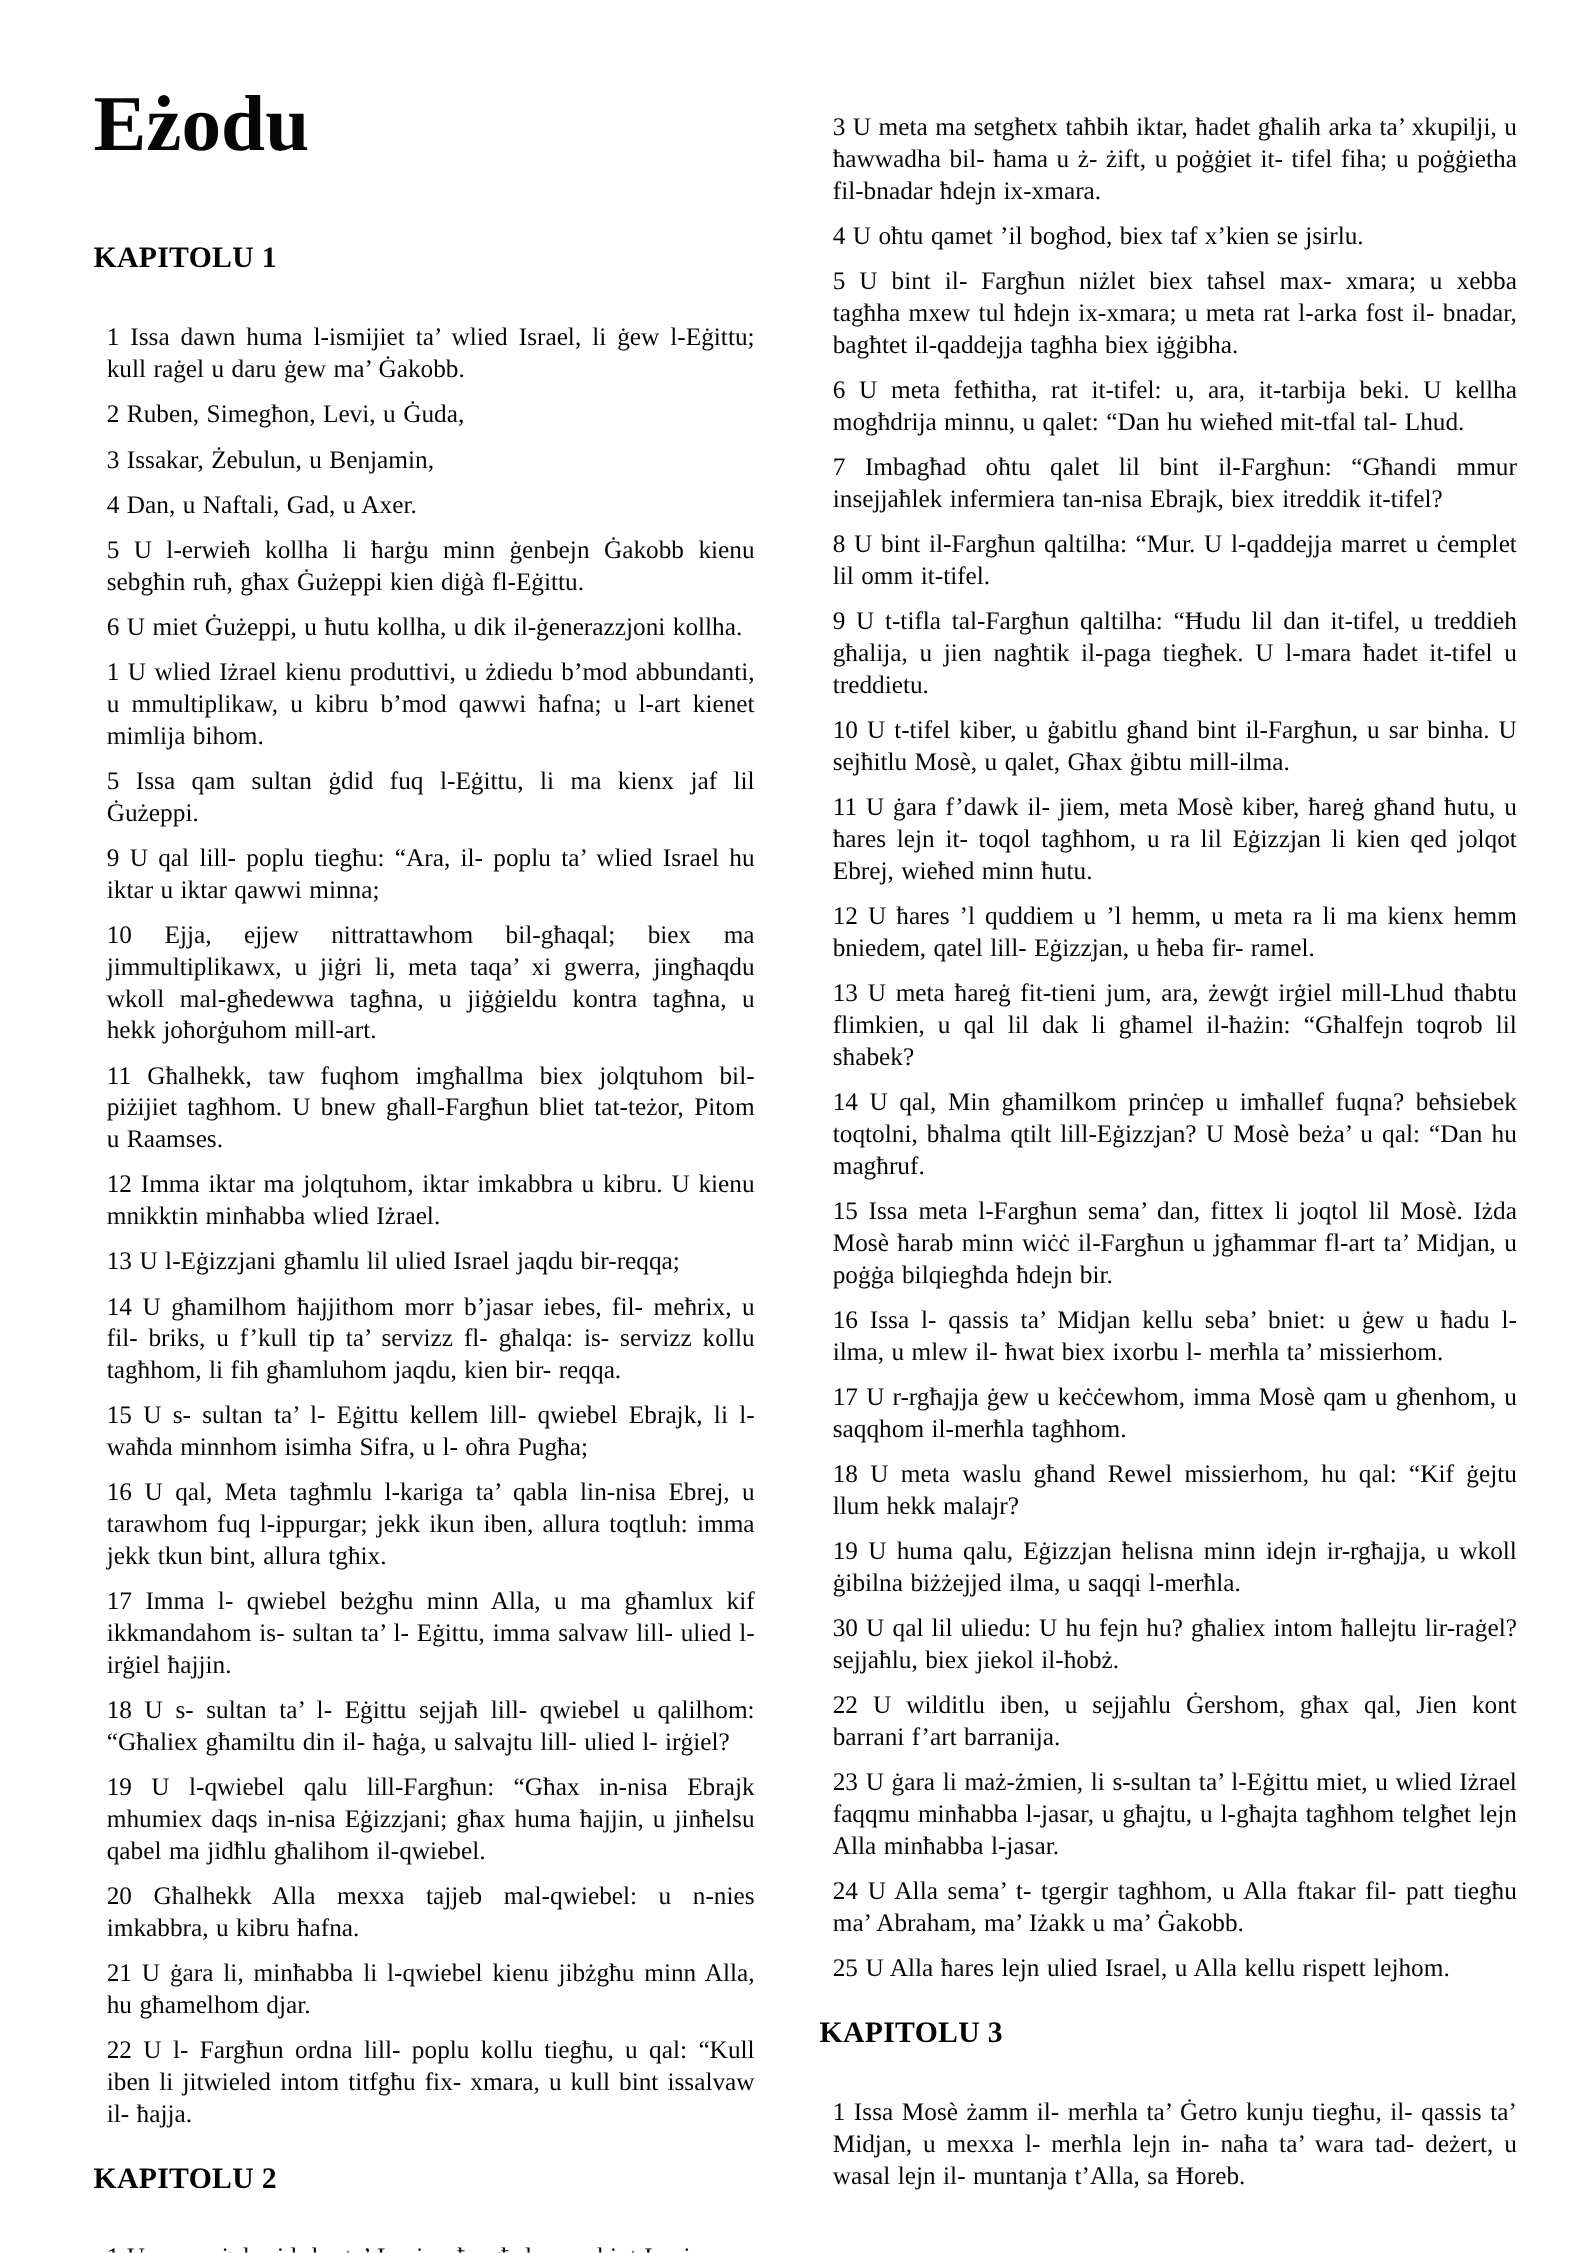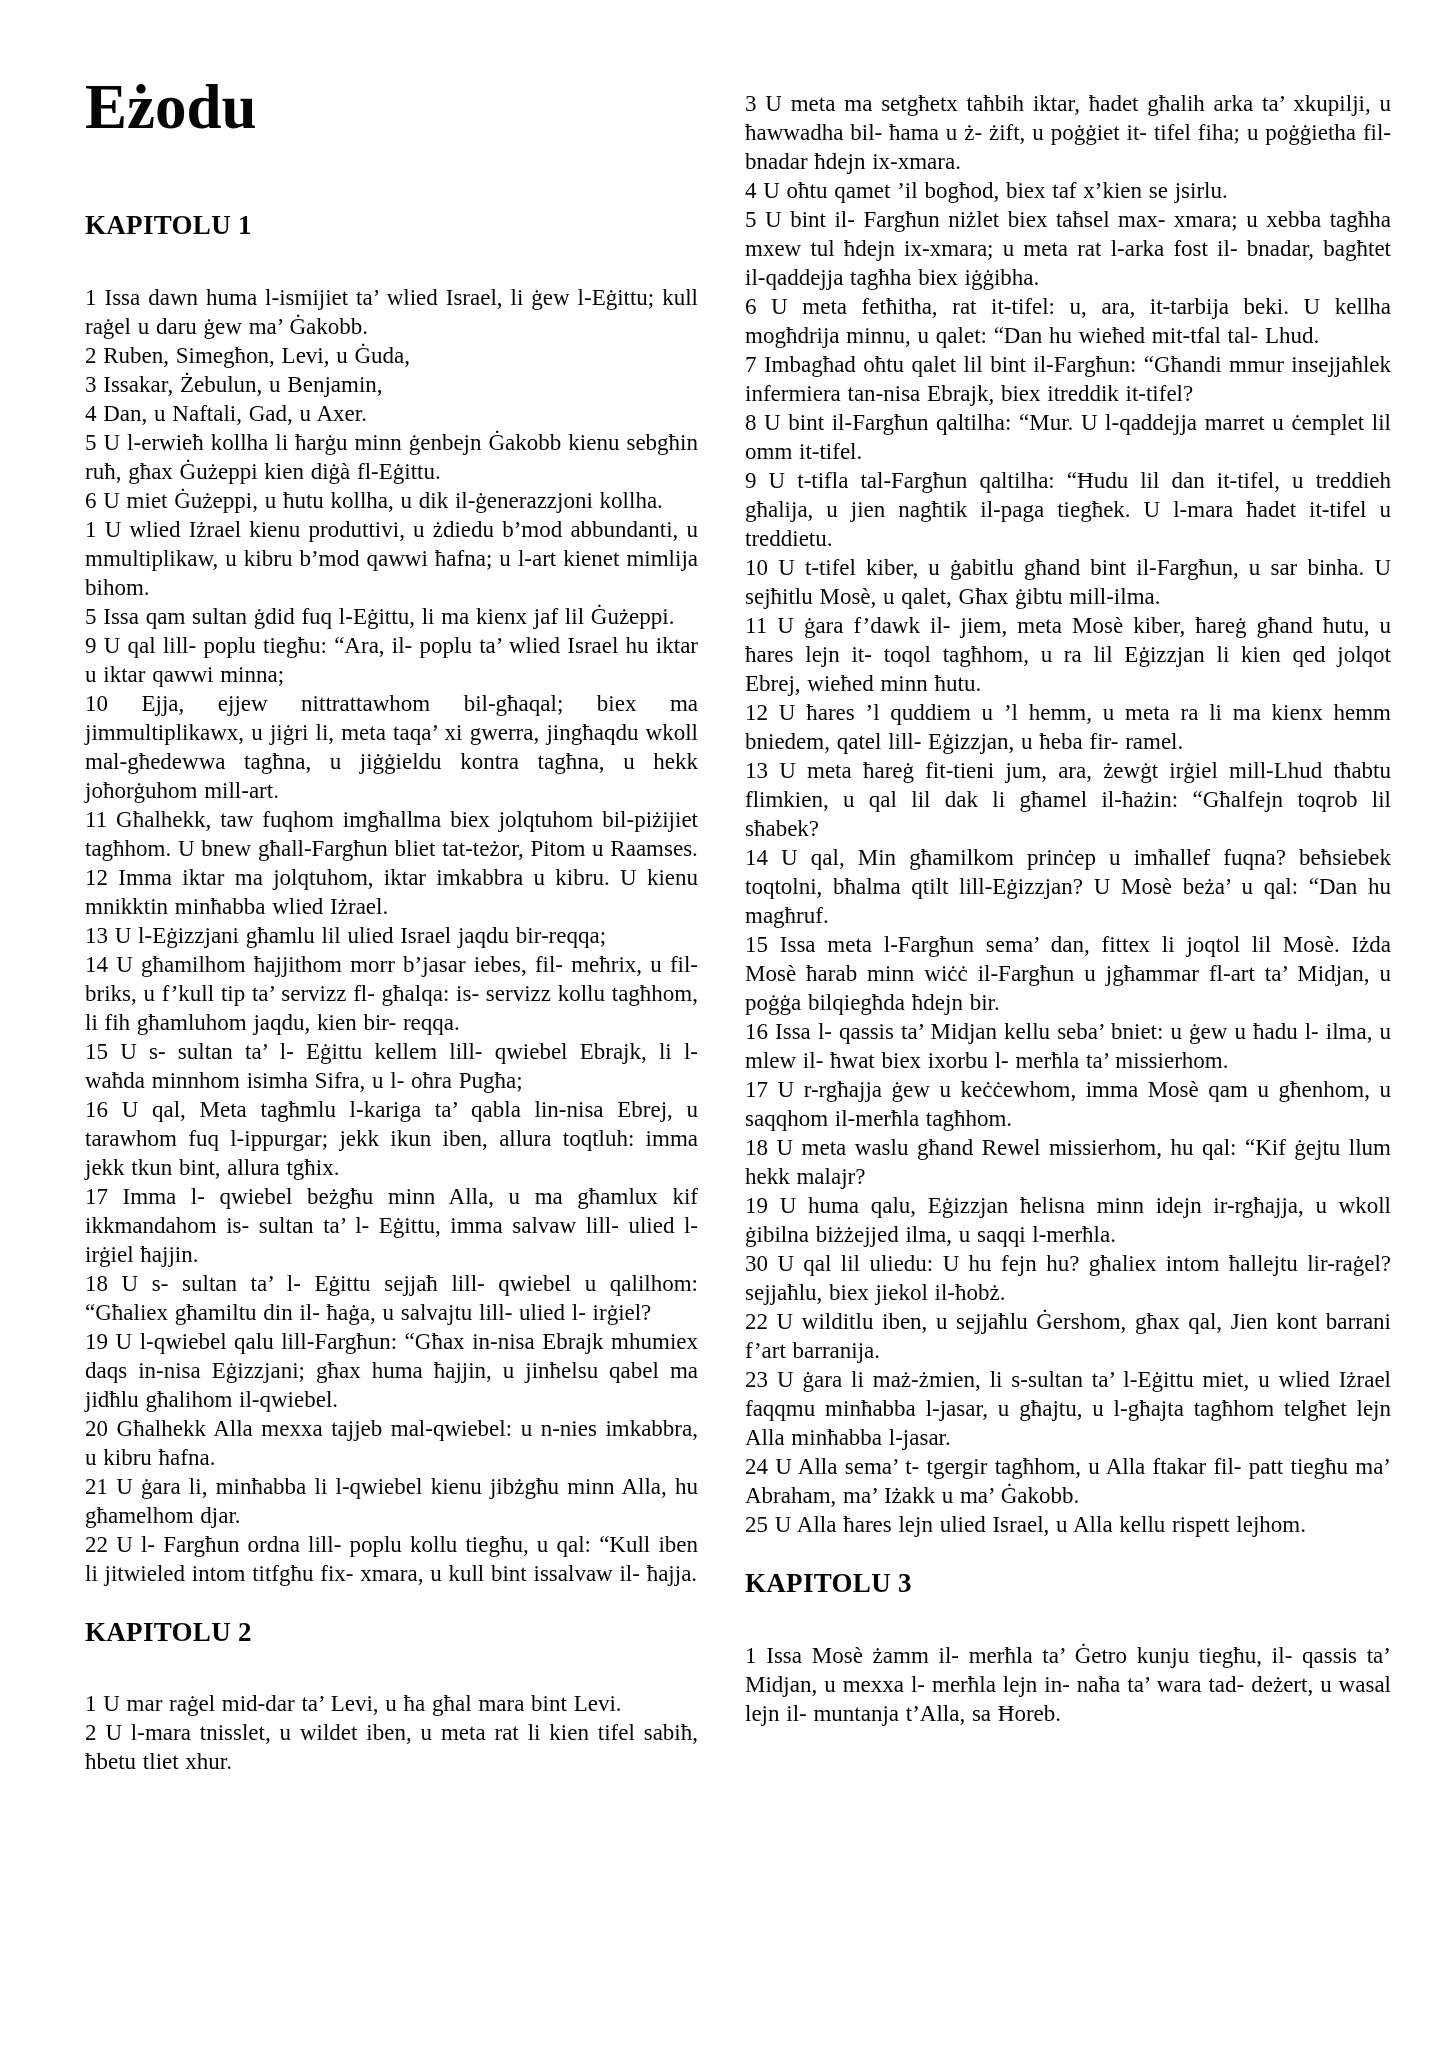--- a/index.html
+++ b/index.html
@@ -17,38 +17,38 @@
     box-sizing: border-box;
     padding: 76px 58px 0 85px;
     display: flex;
     gap: 47px;
     overflow: hidden;
   }
   .col { flex: 0 0 auto; }
   .col-left  { width: 613px; }
   .col-right { width: 646px; padding-top: 13px; }
   .book-title {
-    font-size: 63px;
+    font-size: 72px;
     font-weight: bold;
     line-height: 1.0;
     margin: 0 0 72px 0;
     letter-spacing: 0;
     font-family: Liberation Serif, serif;
   }
   h2.chapter {
     font-size: 27px;
     font-weight: bold;
     line-height: 1.1;
     margin: 30px 0 42px 0;
     letter-spacing: 0.3px;
   }
   p.verse {
     font-size: 23px;
     line-height: 29px;
-    margin: 0;
+    margin: 12px;
     text-align: justify;
     word-spacing: 1px;
   }
 </style>
 </head>
 <body>
 
 <div class="page">
   <div class="col col-left">
     <h1 class="book-title">Eżodu</h1>

